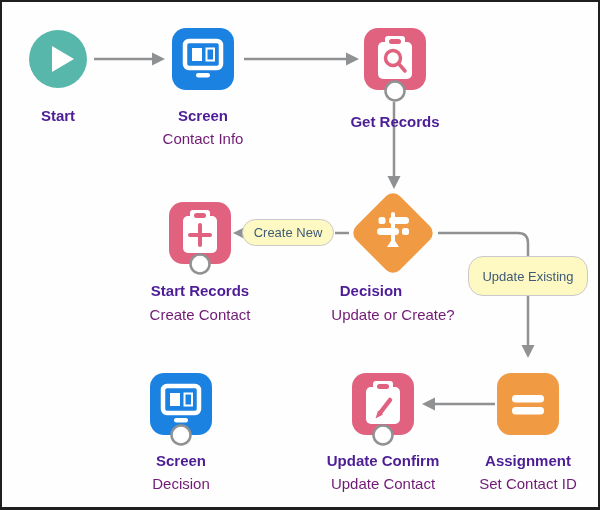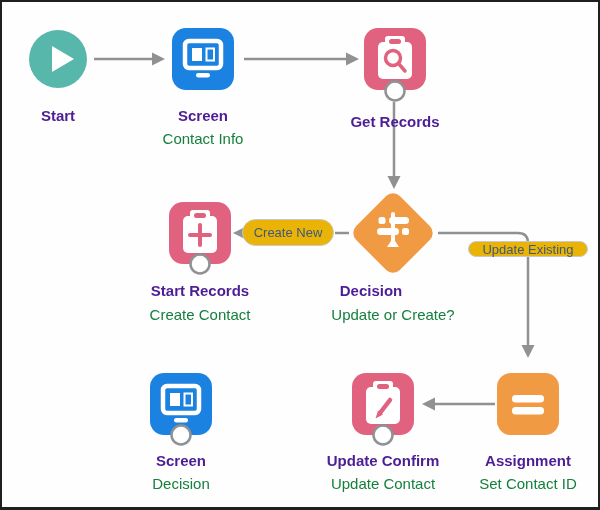--- a/index.html
+++ b/index.html
@@ -36,25 +36,25 @@
     transform:rotate(45deg);
     display:flex;align-items:center;justify-content:center;
   }
   .diamond .glyph{transform:rotate(-45deg);}
   .t,.s{
     position:absolute;z-index:3;
     transform:translateX(-50%);
     white-space:nowrap;text-align:center;
   }
   .t{font-size:15px;font-weight:700;color:#4c1d95;}
-  .s{font-size:15px;font-weight:400;color:#15803d;}
+  .s{font-size:15px;font-weight:400;color:#701a75;}
   .pill{
     position:absolute;z-index:6;
     box-sizing:border-box;
-    background:#eab308;
+    background:#fef9c3;
     border:1.5px solid #c9c9c9;
     border-radius:15px;
     display:flex;align-items:center;justify-content:center;
     font-size:13px;color:#3e5a77;
   }
 </style>
 </head>
 <body>
 
 <div class="canvas">
@@ -174,21 +174,21 @@
       <svg width="62" height="62" viewBox="0 0 62 62">
         <rect x="15" y="22" width="32" height="7.5" rx="3.5" fill="#fff"></rect>
         <rect x="15" y="34" width="32" height="7.5" rx="3.5" fill="#fff"></rect>
       </svg>
     </div>
   </div>
   <div class="t" style="left:526px;top:450px">Assignment</div>
   <div class="s" style="left:526px;top:473px">Set Contact ID</div>
 
   <div class="pill" style="left:240px;top:217px;width:92px;height:27px">Create New</div>
-  <div class="pill" style="left:466px;top:239px;width:120px;height:16px">Update Existing</div>
+  <div class="pill" style="left:466px;top:254px;width:120px;height:40px">Update Existing</div>
 
   <svg id="ports" class="layer" width="600" height="510" viewBox="0 0 600 510">
     <g fill="#ffffff" stroke="#8f9193" stroke-width="2.5">
       <circle cx="393" cy="89" r="9.5"></circle>
       <circle cx="198" cy="262" r="9.5"></circle>
       <circle cx="179" cy="433" r="9.5"></circle>
       <circle cx="381" cy="433" r="9.5"></circle>
     </g>
   </svg>
 

